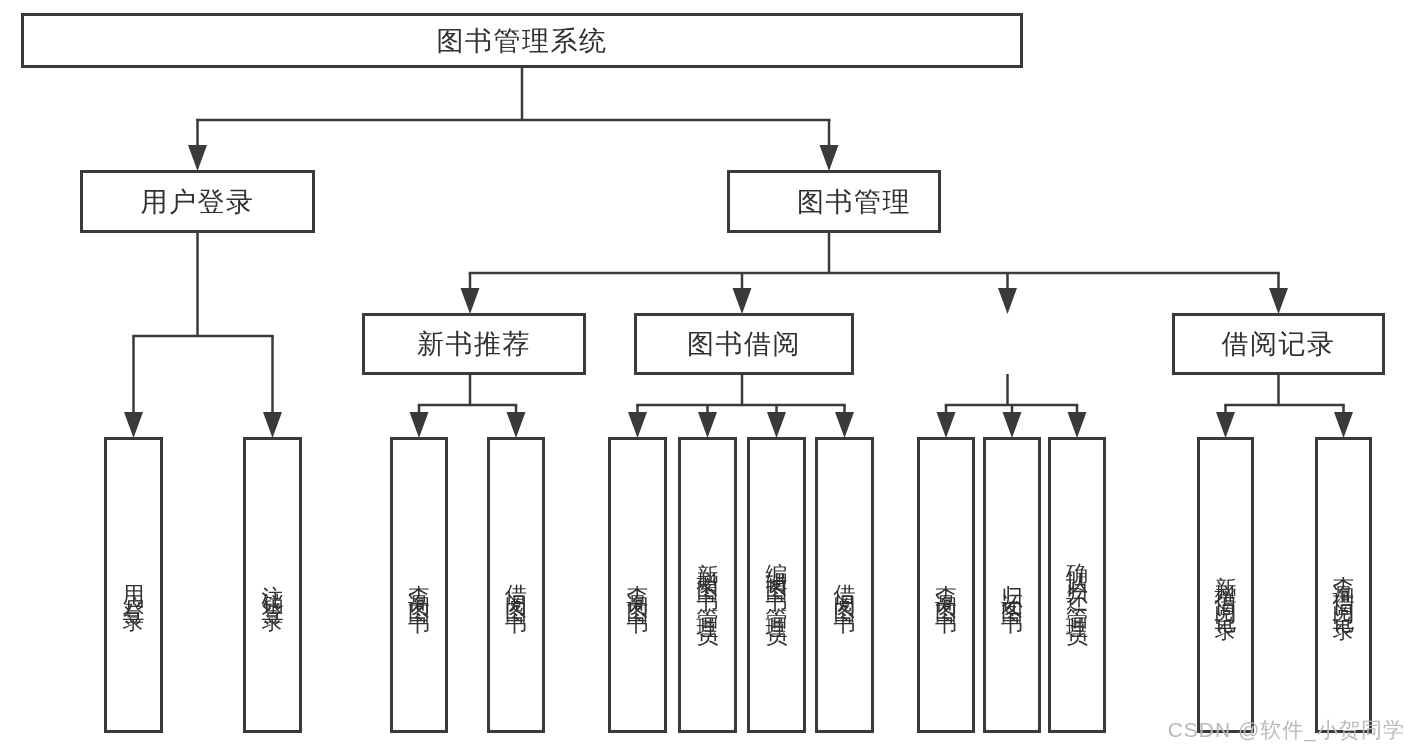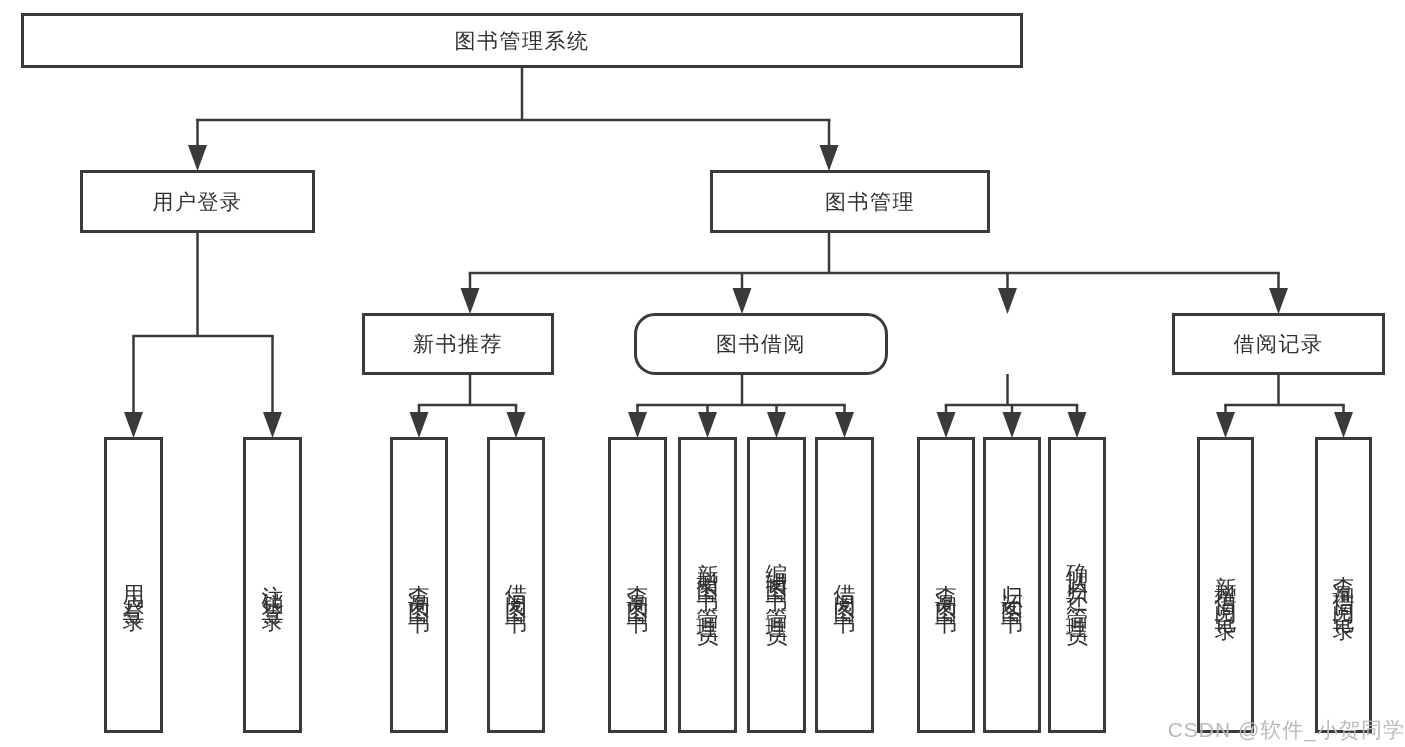--- a/index.html
+++ b/index.html
@@ -31,21 +31,21 @@
     position: absolute;
     box-sizing: border-box;
     border: 3px solid var(--line);
     background: var(--background);
     display: flex;
     align-items: center;
     justify-content: center;
     color: var(--text);
   }
   .hlabel {
-    font-size: 21px;
+    font-size: 27px;
     letter-spacing: 1.5px;
     white-space: nowrap;
   }
   .vlabel {
     writing-mode: vertical-lr;
     text-orientation: mixed;
     font-size: 22px;
     letter-spacing: 9px;
     line-height: 1;
     white-space: nowrap;
@@ -133,28 +133,28 @@
     <polygon points="1334,412 1353,412 1343.5,438"></polygon>
   </svg>
 
   <div class="node" style="left:21px; top:13px; width:1002px; height:55px;">
     <span class="hlabel">图书管理系统</span>
   </div>
 
   <div class="node lvl2" style="left:80px; width:235px;">
     <span class="hlabel">用户登录</span>
   </div>
-  <div class="node lvl2" style="left:710px; width:280px;padding-left:40px;">
+  <div class="node lvl2" style="left:727px; width:214px;padding-left:40px;">
     <span class="hlabel">图书管理</span>
   </div>
 
-  <div class="node lvl3" style="left:362px; width:192px;">
+  <div class="node lvl3" style="left:362px; width:224px;">
     <span class="hlabel">新书推荐</span>
   </div>
-  <div class="node lvl3" style="left:634px; width:254px;border-radius:21px;">
+  <div class="node lvl3" style="left:634px; width:220px;">
     <span class="hlabel">图书借阅</span>
   </div>
   <div class="node lvl3" style="left:1172px; width:213px;">
     <span class="hlabel">借阅记录</span>
   </div>
 
   <div class="node leaf" style="left:104px; width:59px;">
     <span class="vlabel">用户登录</span>
   </div>
   <div class="node leaf" style="left:243px; width:59px;">

